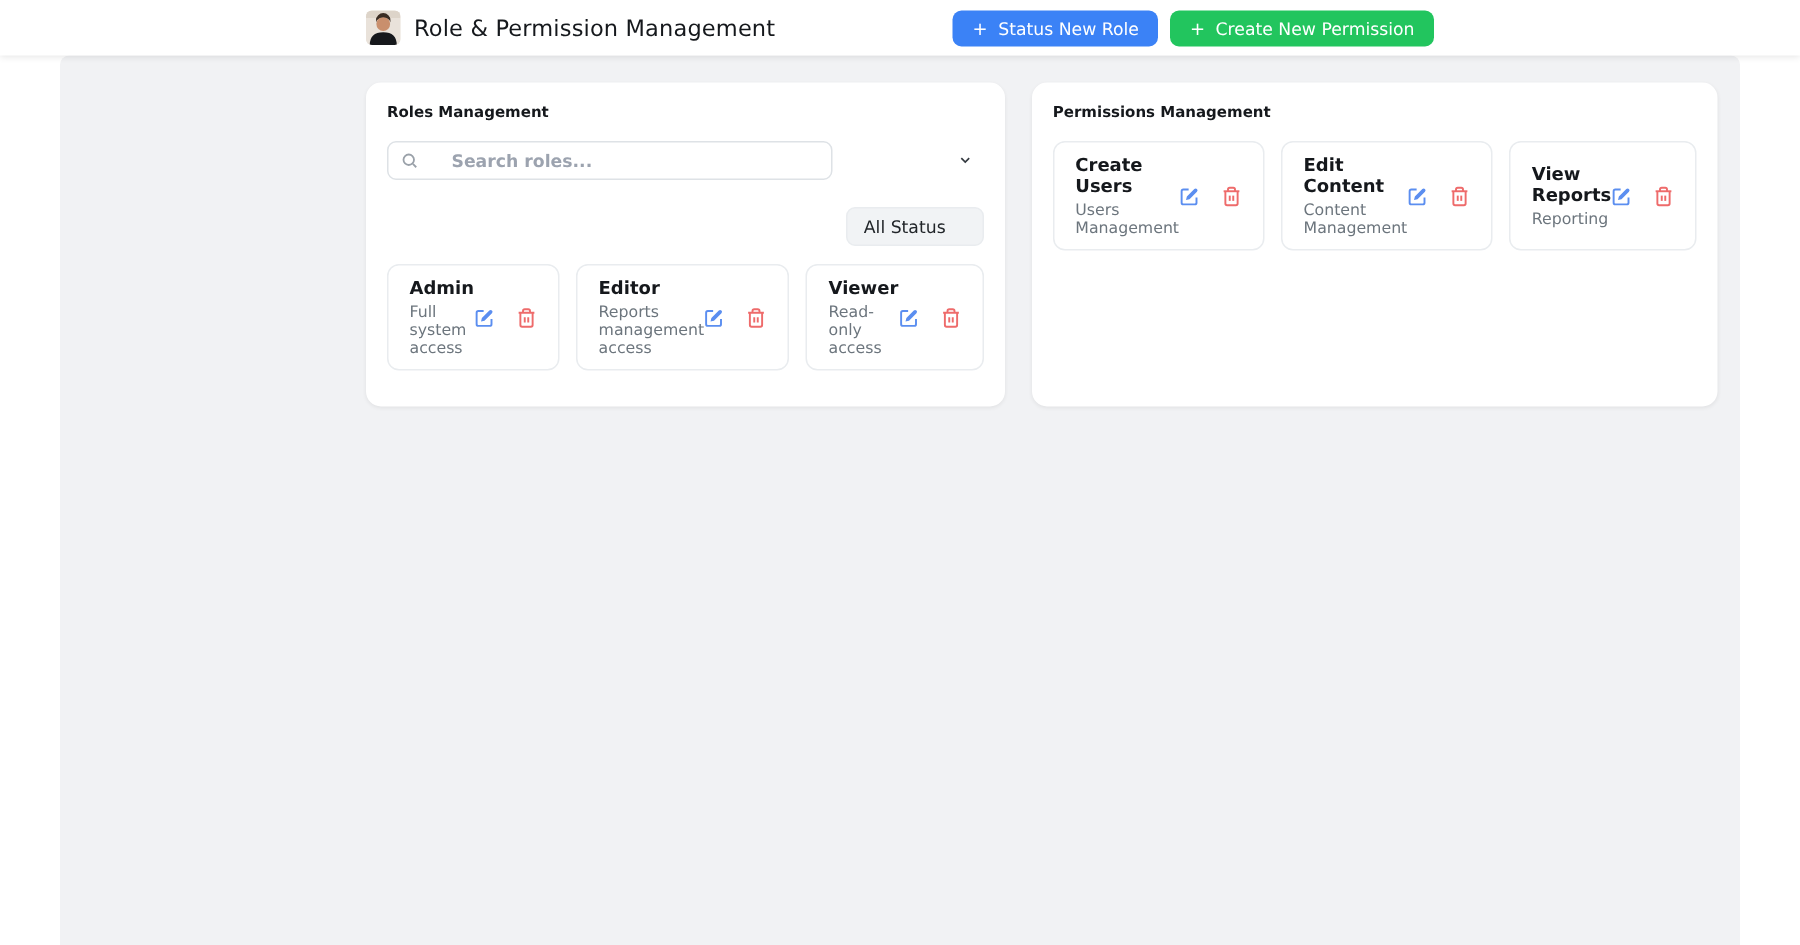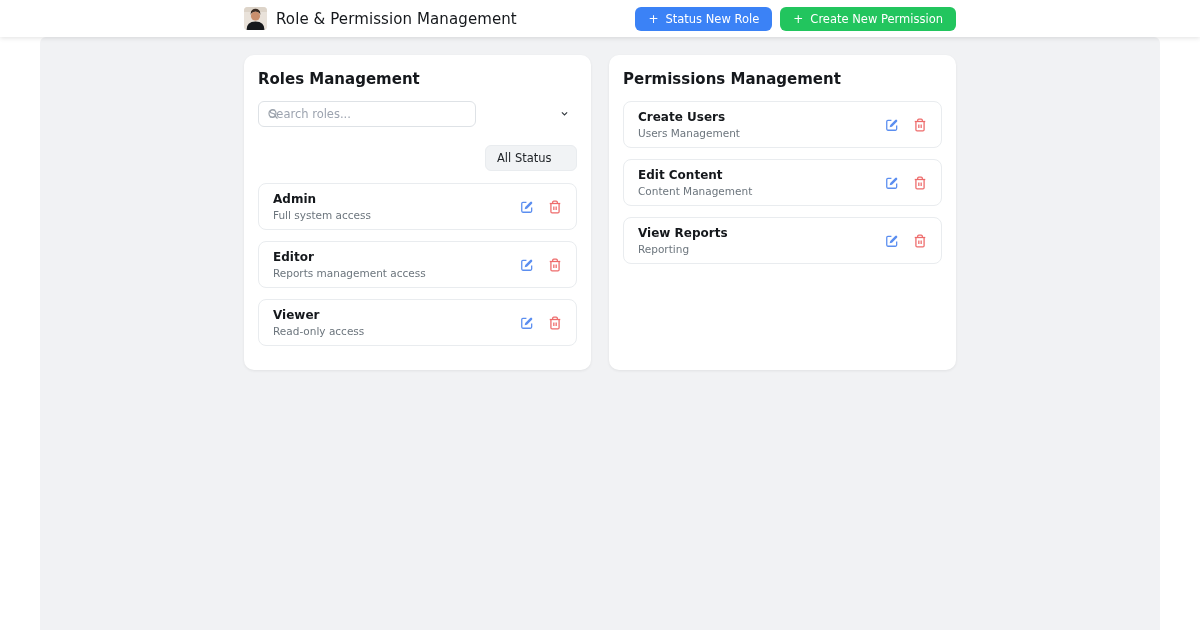--- a/index.html
+++ b/index.html
@@ -62,40 +62,41 @@
   }
   .content-area .container { padding-top: 18px; display: flex; gap: 18px; }
 
   .card {
     flex: 1 1 0;
     background: #ffffff;
     border-radius: 10px;
     box-shadow: 0 1px 3px rgba(0,0,0,0.07);
     padding: 15px 14px 24px;
   }
-  .card-title { font-size: 15px; font-weight: bold; color: #15181c; margin-bottom: 13px; }
+  .card-title { font-size: 10px; font-weight: bold; color: #15181c; margin-bottom: 13px; }
 
   .filters { display: flex; gap: 9px; margin-bottom: 12px; }
   .search-wrap { position: relative; flex: 1 1 auto; }
   .search-wrap .search-icon {
     position: absolute; left: 9px; top: 7px;
     width: 12px; height: 12px;
     color: #9aa1a9;
   }
   .search-input {
     width: 100%;
     height: 26px;
     border: 1px solid #dee2e6;
     border-radius: 6px;
-    padding: 0 8px 0 10px;
+    padding: 0 8px 0 42px;
     font-size: 11.5px;
     font-family: inherit;
     color: #343a40;
     background: #ffffff;
     outline: none;
+    font-weight: bold;
   }
   .search-input::placeholder { color: #9ca3af; }
   .select-wrap { position: relative; flex: 0 0 auto; }
   .status-select {
     height: 26px;
     appearance: none;
     -webkit-appearance: none;
     border: 1px solid #e9ecef;
     background: #f1f3f5;
     border-radius: 6px;
@@ -107,21 +108,21 @@
     cursor: pointer;
     margin-top: 44px;
   }
   .select-wrap .chevron {
     position: absolute; right: 8px; top: 8px;
     width: 9px; height: 9px;
     pointer-events: none;
     color: #343a40;
   }
 
-  .item-list { display: flex; flex-direction: column; gap: 11px; }
+  .item-list { display: flex; flex-direction: row; gap: 11px; }
   .item {
     border: 1px solid #e9ecef;
     border-radius: 8px;
     min-height: 44px;
     padding: 8px 14px;
     display: flex;
     align-items: center;
     justify-content: space-between;
     background: #ffffff;
   }

